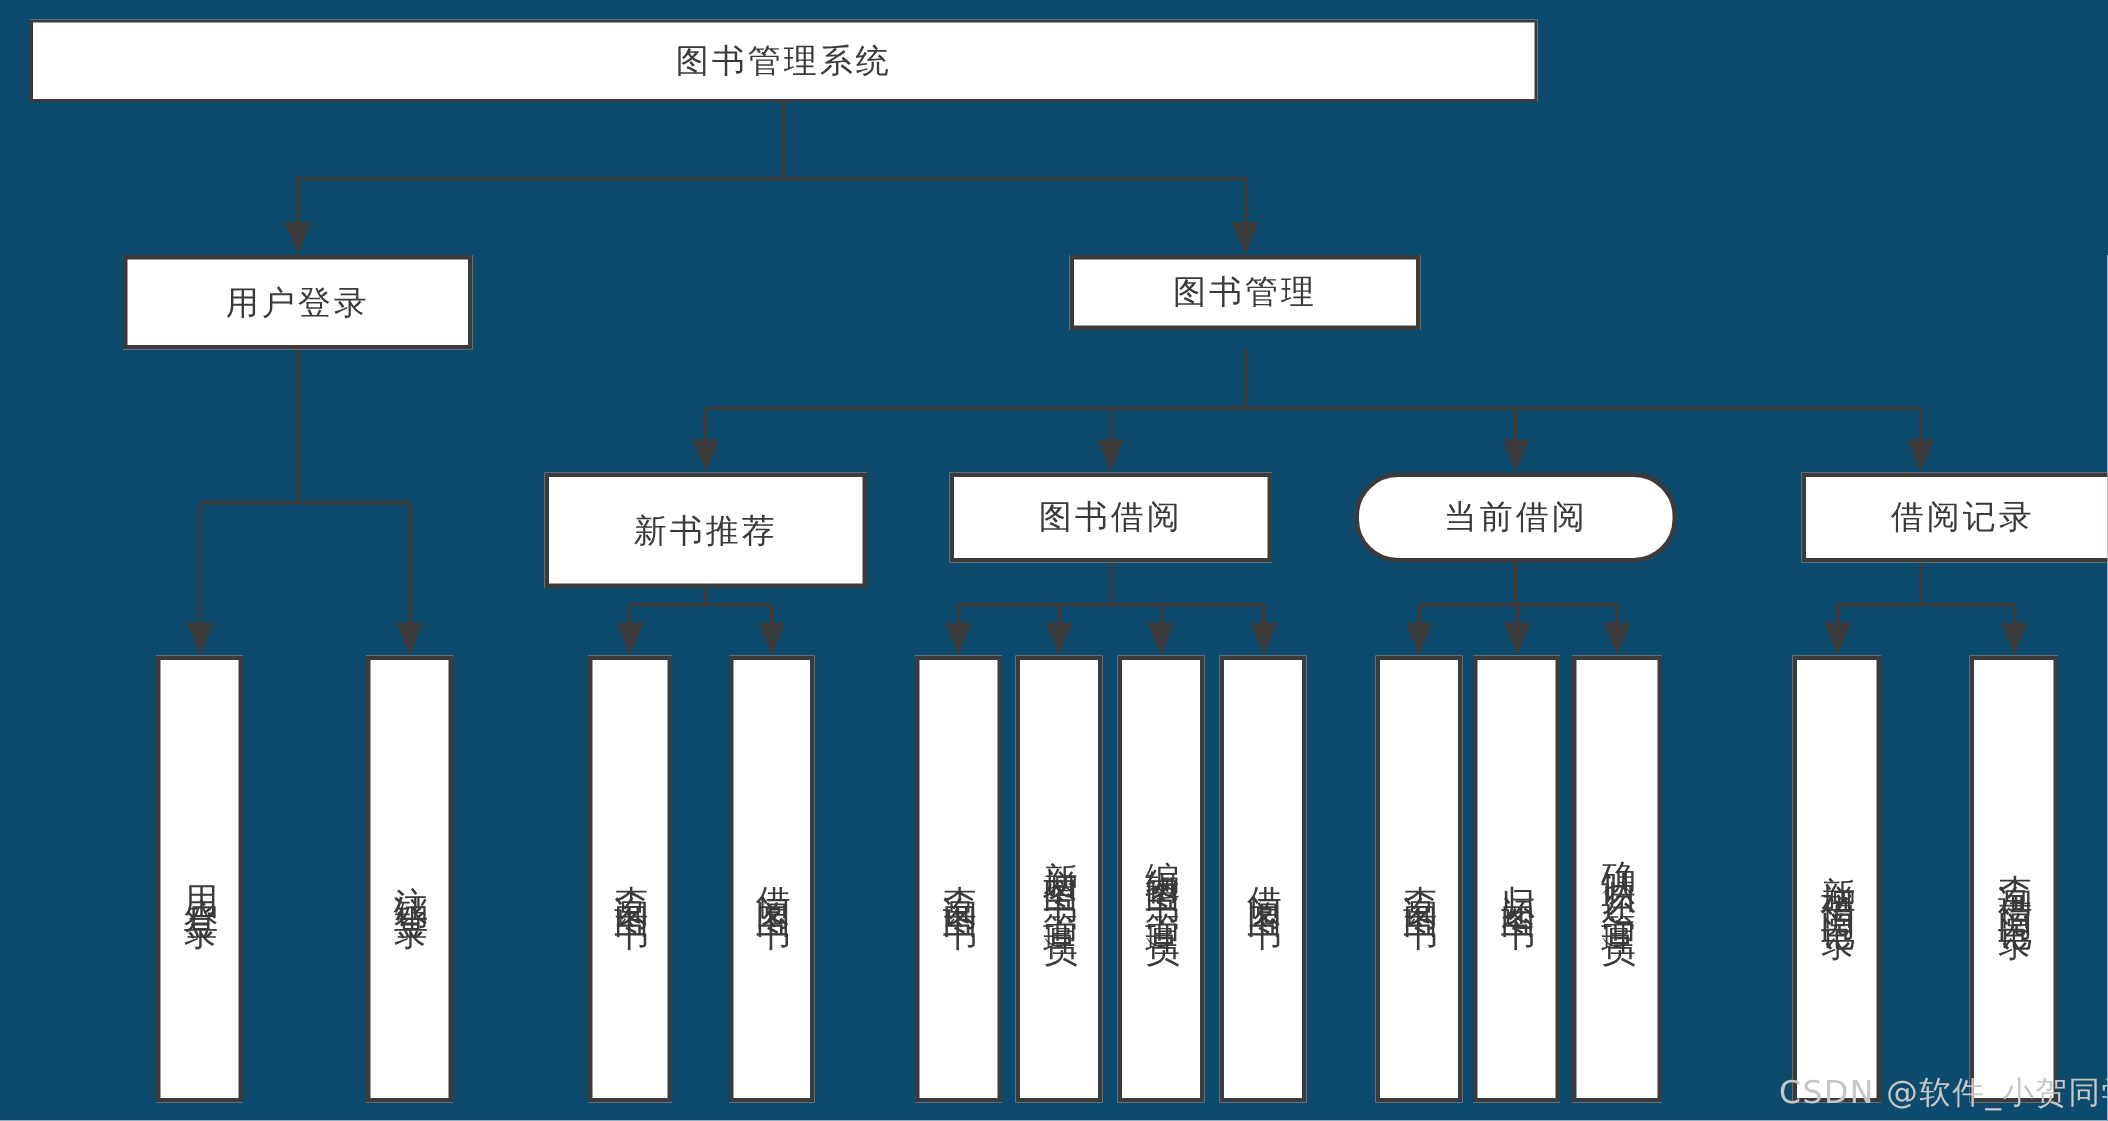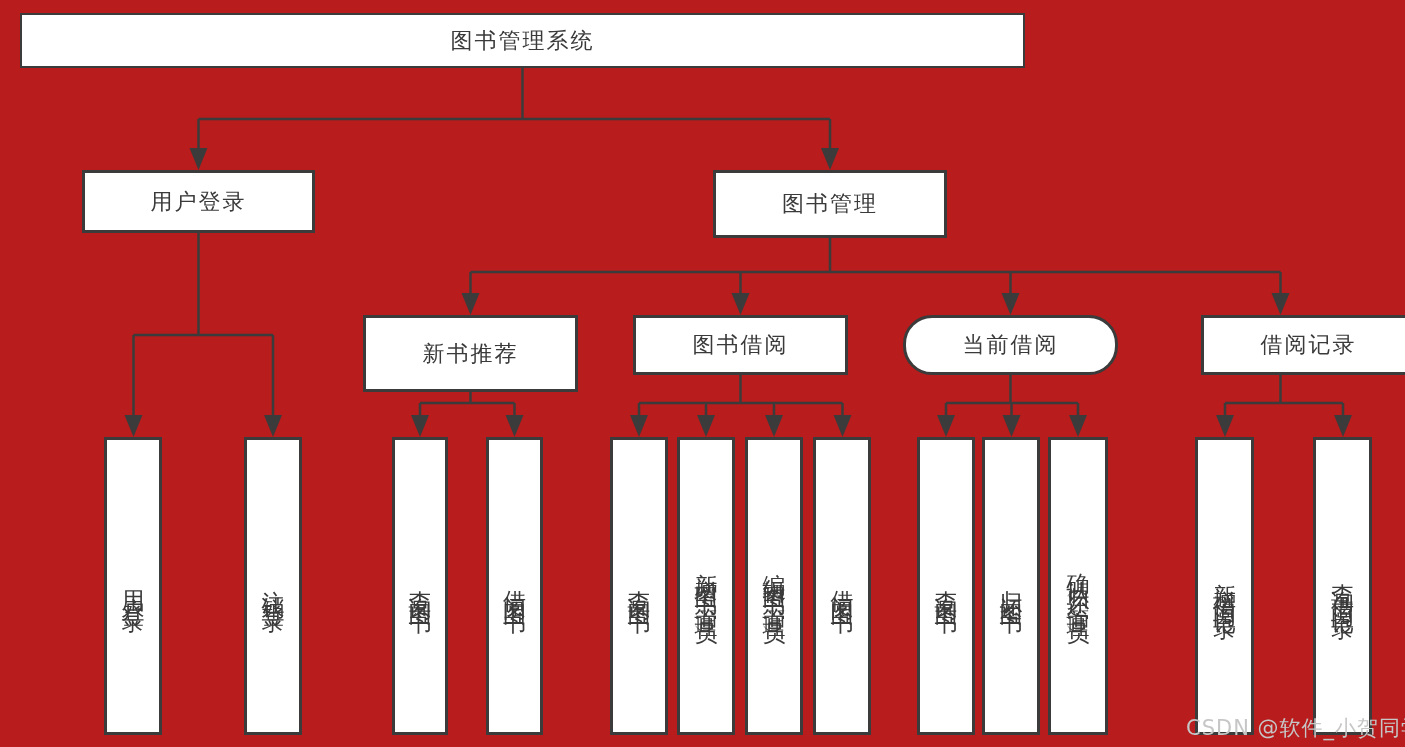--- a/index.html
+++ b/index.html
@@ -1,19 +1,19 @@
 <!DOCTYPE html>
 <html><head>
 <meta charset="utf-8">
 <style>
   html,body{margin:0;padding:0;background:#ffffff;}
   #canvas{
     position:relative;
     width:1405px;height:747px;
-    background:#b91c1c;
+    background:#0c4a6e;
     font-family:"DejaVu Sans","Liberation Sans",sans-serif;
     overflow:hidden;
   }
   #connectors{position:absolute;left:0;top:0;width:1405px;height:747px;}
   .node{
     position:absolute;
     box-sizing:border-box;
     background:#ffffff;
     border:3px solid #3b3b3b;
     color:#3a3a3a;
@@ -81,21 +81,21 @@
       <polygon points="1002.5,415 1020.5,415 1011.5,437"></polygon>
       <polygon points="1069,415 1087,415 1078,437"></polygon>
       <polygon points="1216,415 1234,415 1225,437"></polygon>
       <polygon points="1334,415 1352,415 1343,437"></polygon>
     </g>
   </svg>
 
   <div class="node root" style="left:20px;top:13px;width:1005px;height:55px;">图书管理系统</div>
 
   <div class="node h" style="left:82px;top:170px;width:233px;height:63px;">用户登录</div>
-  <div class="node h" style="left:713px;top:170px;width:234px;height:68px;">图书管理</div>
+  <div class="node h" style="left:713px;top:170px;width:234px;height:50px;">图书管理</div>
 
   <div class="node h" style="left:363px;top:315px;width:215px;height:77px;">新书推荐</div>
   <div class="node h" style="left:633px;top:315px;width:215px;height:60px;">图书借阅</div>
   <div class="node h" style="left:903px;top:315px;width:215px;height:60px;border-radius:29px;">当前借阅</div>
   <div class="node h" style="left:1173px;top:315px;width:215px;height:60px;margin-left:28px;">借阅记录</div>
 
   <div class="node v" style="left:104px;top:437px;width:58px;height:298px;">用户登录</div>
   <div class="node v" style="left:244px;top:437px;width:58px;height:298px;">注销登录</div>
 
   <div class="node v" style="left:392px;top:437px;width:56px;height:298px;">查询图书</div>

